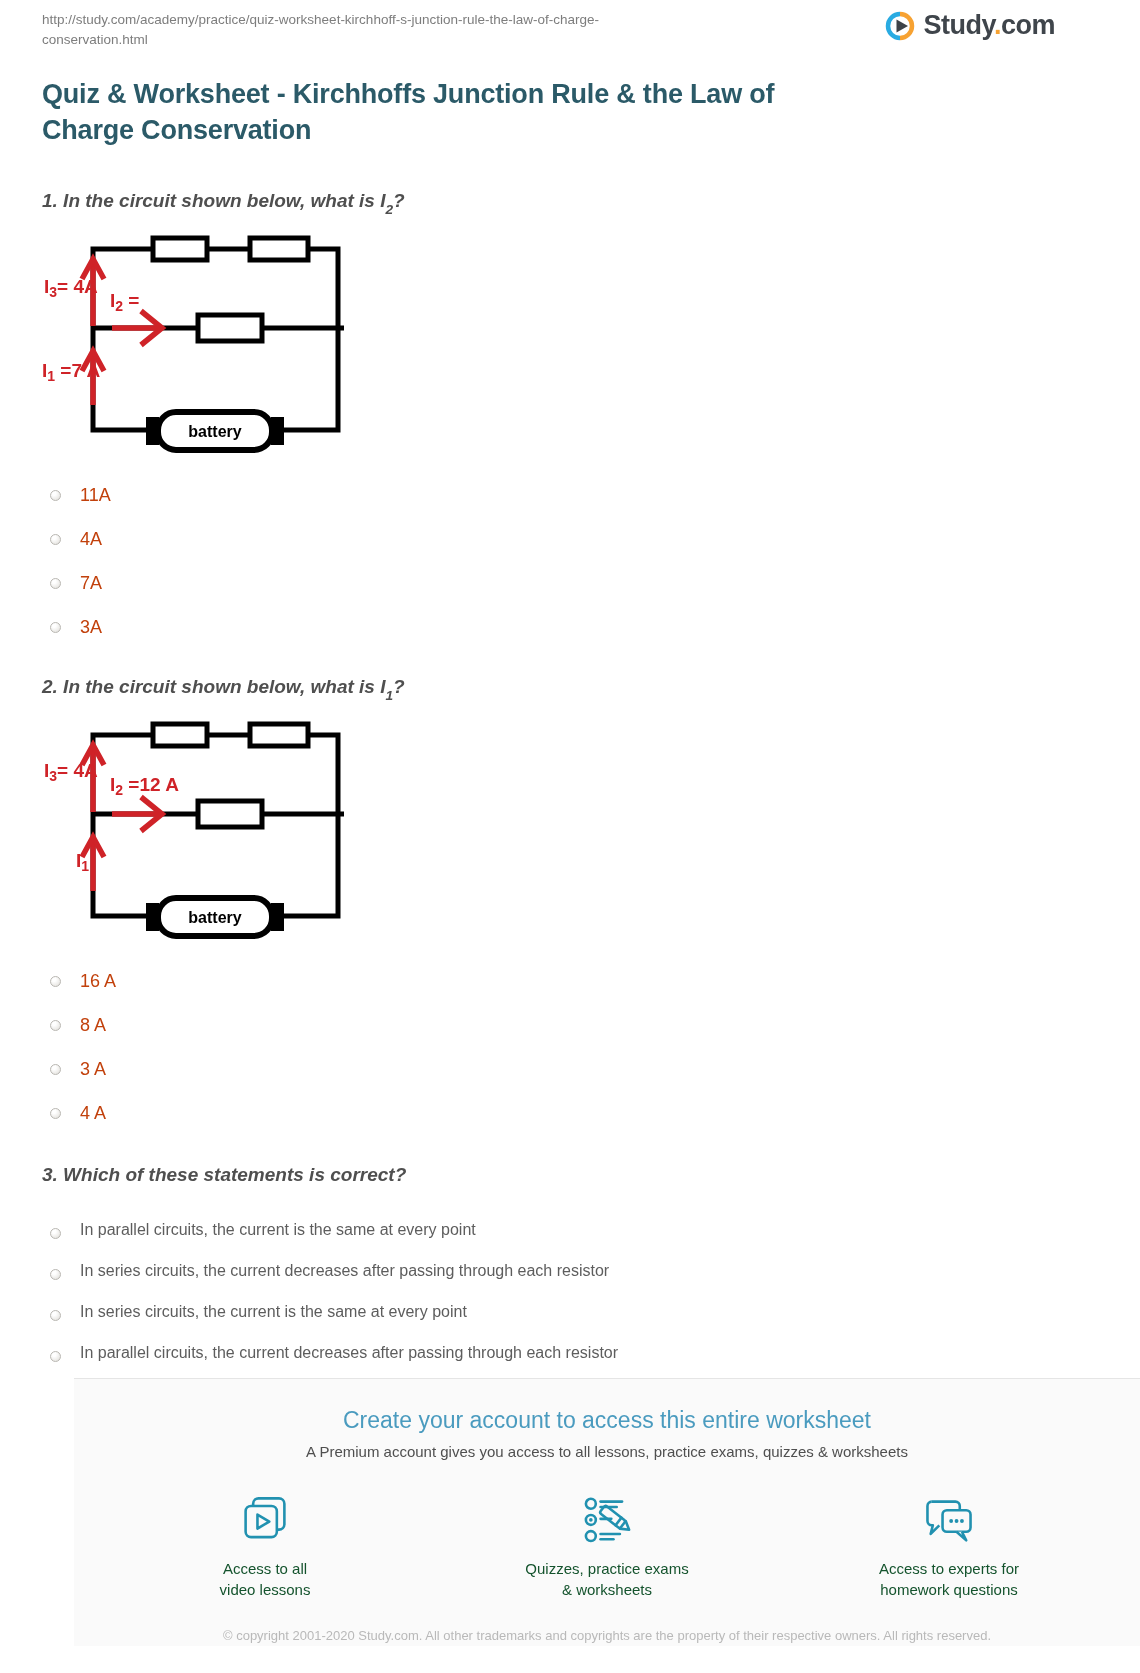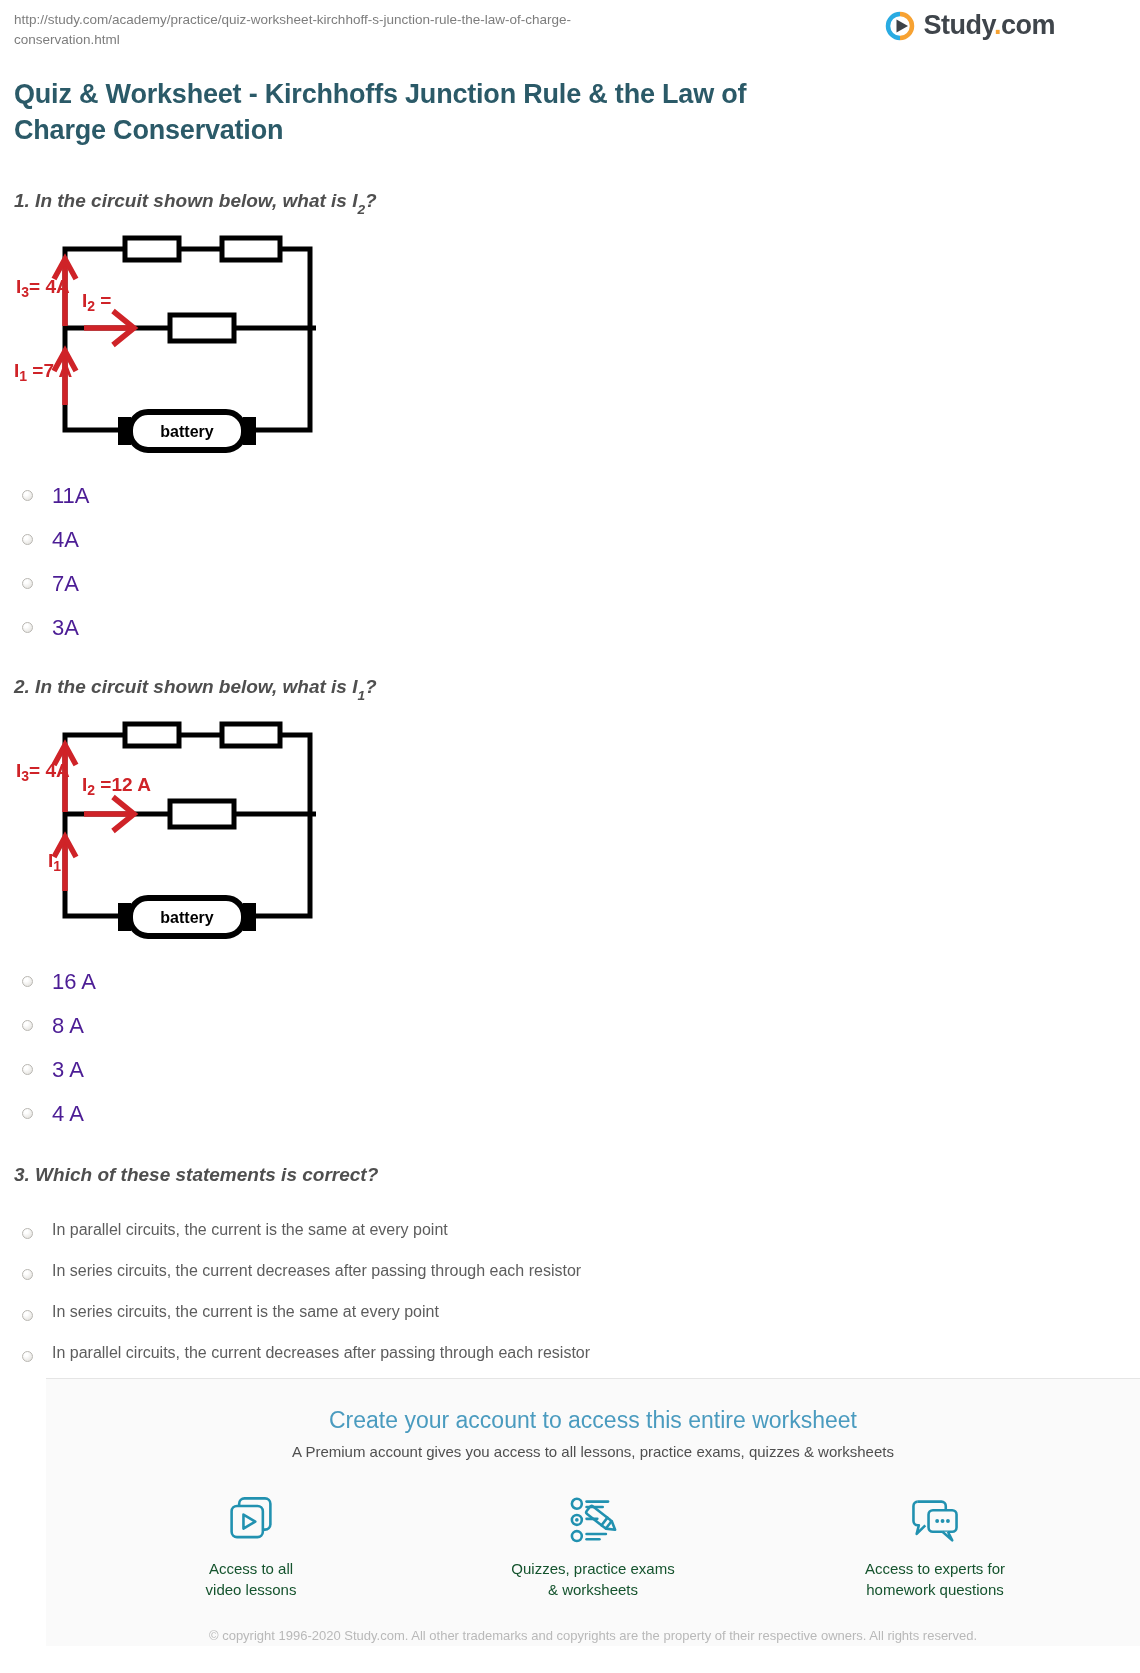--- a/index.html
+++ b/index.html
@@ -4,21 +4,21 @@
 <style>
   * { box-sizing: border-box; }
   html,body { margin:0; padding:0; }
   body {
     width:1140px; height:1673px;
     background:#ffffff;
     font-family:"Liberation Sans", sans-serif;
     color:#333;
     overflow:hidden;
   }
-  .page { display:flex; flex-direction:column; height:1588px; }
+  .page { display:flex; flex-direction:column; height:1588px;padding-left:28px; }
 
   
   header { position:relative; padding:10px 14px 0 14px; height:52px; flex:none; }
   .url { font-size:13.5px; line-height:20px; color:#7d7d7d; }
   .logo { position:absolute; top:10px; right:85px; display:flex; cursor:pointer; }
   .logo-text { font-size:27px; font-weight:700; color:#3f454b; letter-spacing:-0.5px; margin-left:6px; }
   .logo-text .dot { color:#f7a232; }
 
   
   .title {
@@ -47,21 +47,21 @@
     display:flex; align-items:center; height:44px; cursor:pointer;
   }
   ul.options.q3 li { height:41px;align-items:flex-end; }
   .radio {
     flex:none;
     width:11px; height:11px; border-radius:50%;
     border:1px solid #b9b7b2;
     background:radial-gradient(circle at 35% 30%, #ffffff 20%, #dedcd7 100%);
     margin-right:19px;
   }
-  .opt-label { font-size:22px; color:#4c1d95; }
+  .opt-label { font-size:18px; color:#c2410c; }
   ul.options.q3 .opt-label { font-size:16px; color:#5d5d5d; }
 
   
   .signup {
     flex:1 0 auto;
     border-top:1px solid #e5e5e5;
     background:#fafafa;
     text-align:center;
     padding-top:28px;
     margin-left:46px;
@@ -292,17 +292,17 @@
         </div>
         <div class="feature-label">
           <span>Access to experts for</span><br>
           <span>homework questions</span>
         </div>
       </div>
 
     </div>
 
     <footer>
-      <div class="copyright">© copyright 1996-2020 Study.com. All other trademarks and copyrights are the property of their respective owners. All rights reserved.</div>
+      <div class="copyright">© copyright 2001-2020 Study.com. All other trademarks and copyrights are the property of their respective owners. All rights reserved.</div>
     </footer>
   </section>
 
 </div>
 
 </body></html>

